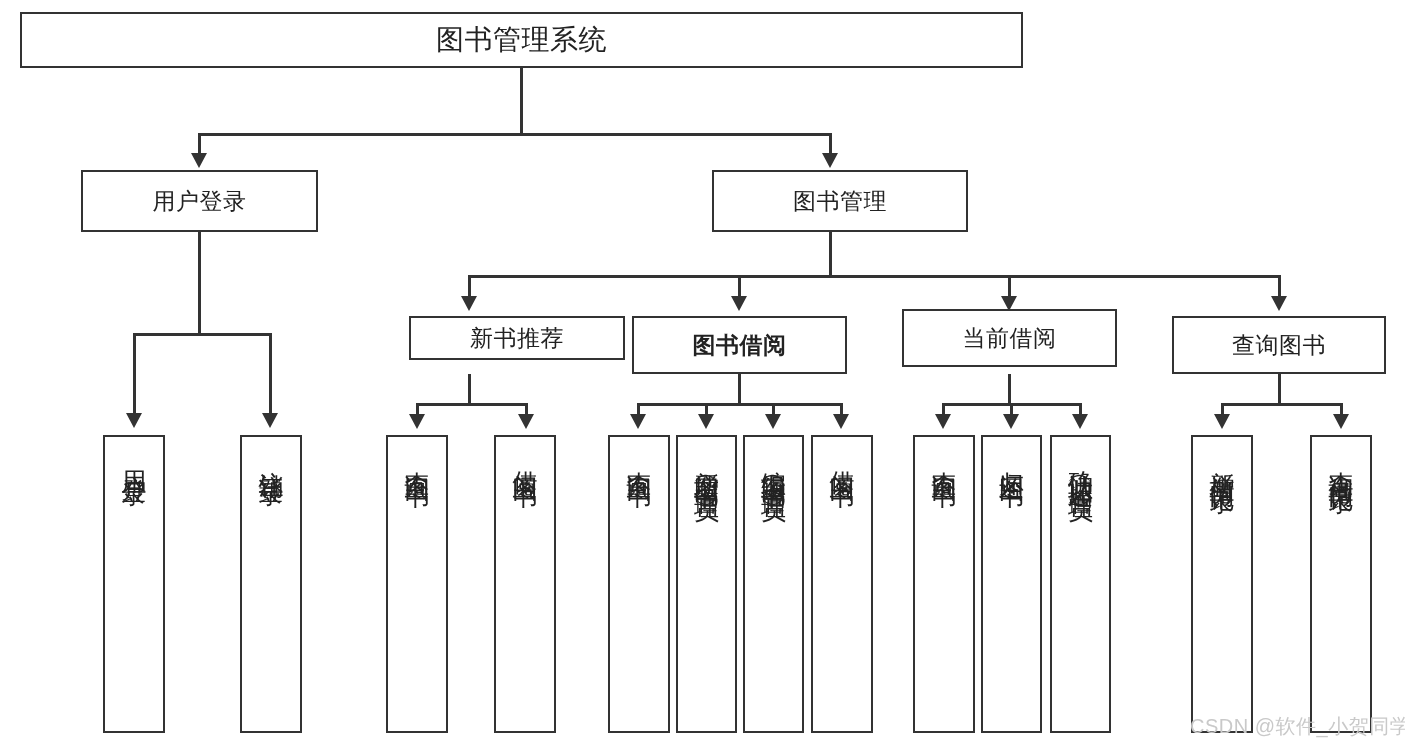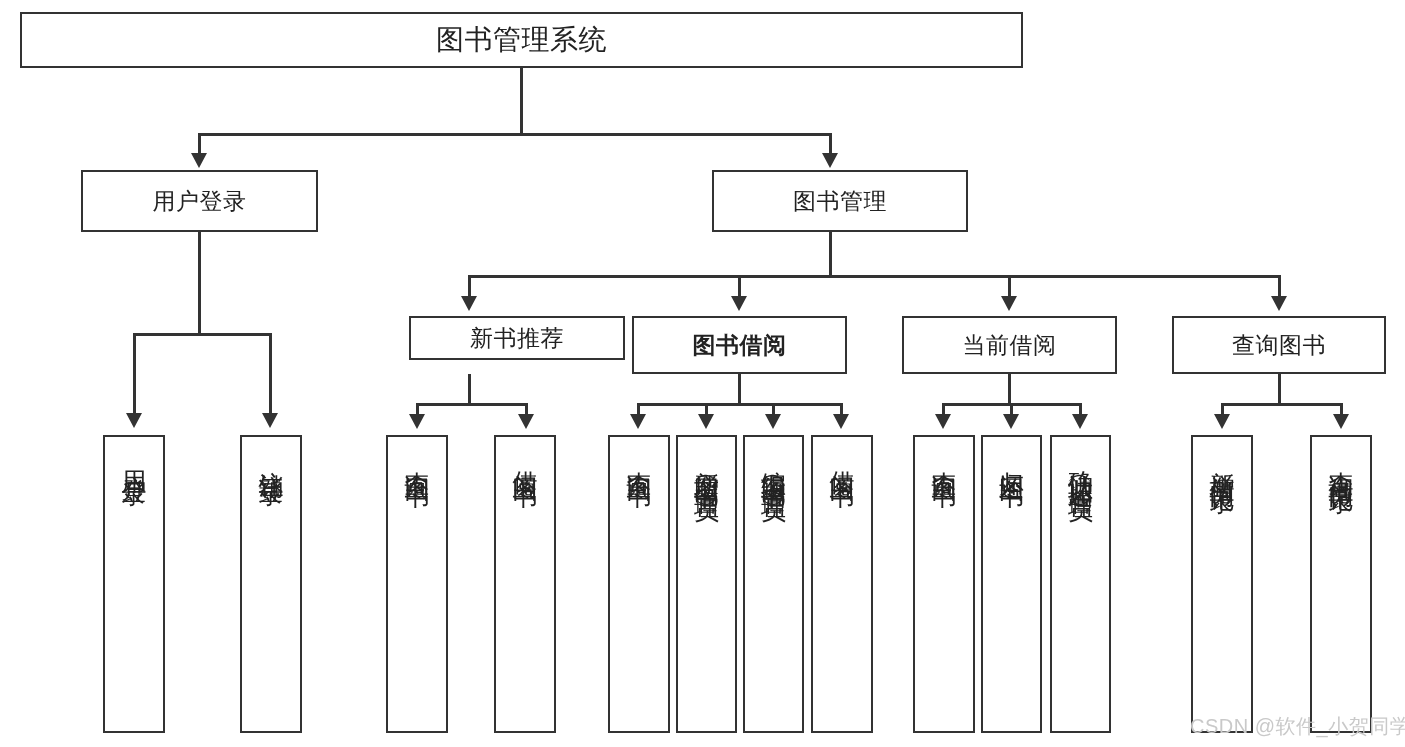--- a/index.html
+++ b/index.html
@@ -138,21 +138,21 @@
   <div class="arrow" style="left:1001px; top:296px;"></div>
   <div class="vline" style="left:1278px; top:275px; height:23px;"></div>
   <div class="arrow" style="left:1271px; top:296px;"></div>
 
   <div class="node horiz" style="left:362px; top:316px; width:216px; height:44px;margin-left:47px;">
     <span class="node-label">新书推荐</span>
   </div>
   <div class="node horiz" style="left:632px; top:316px; width:215px; height:58px;font-weight:bold;">
     <span class="node-label">图书借阅</span>
   </div>
-  <div class="node horiz" style="left:902px; top:316px; width:215px; height:58px;">
+  <div class="node horiz" style="left:902px; top:309px; width:215px; height:58px;">
     <span class="node-label">当前借阅</span>
   </div>
   <div class="node horiz" style="left:1172px; top:316px; width:214px; height:58px;">
     <span class="node-label">查询图书</span>
   </div>
 
   <div class="vline" style="left:468px; top:374px; height:31px;"></div>
   <div class="hline" style="left:416px; top:403px; width:112px;"></div>
   <div class="vline" style="left:416px; top:403px; height:13px;"></div>
   <div class="arrow" style="left:409px; top:414px;"></div>

